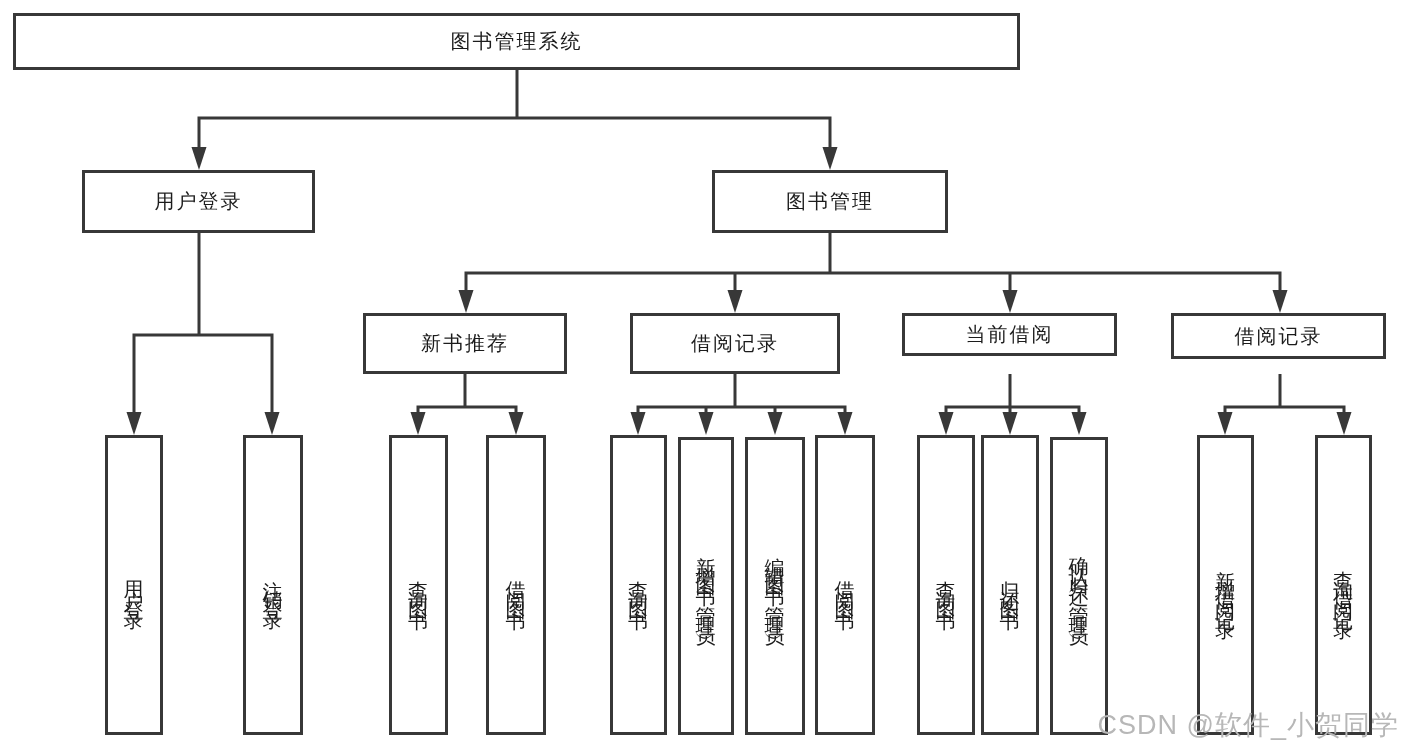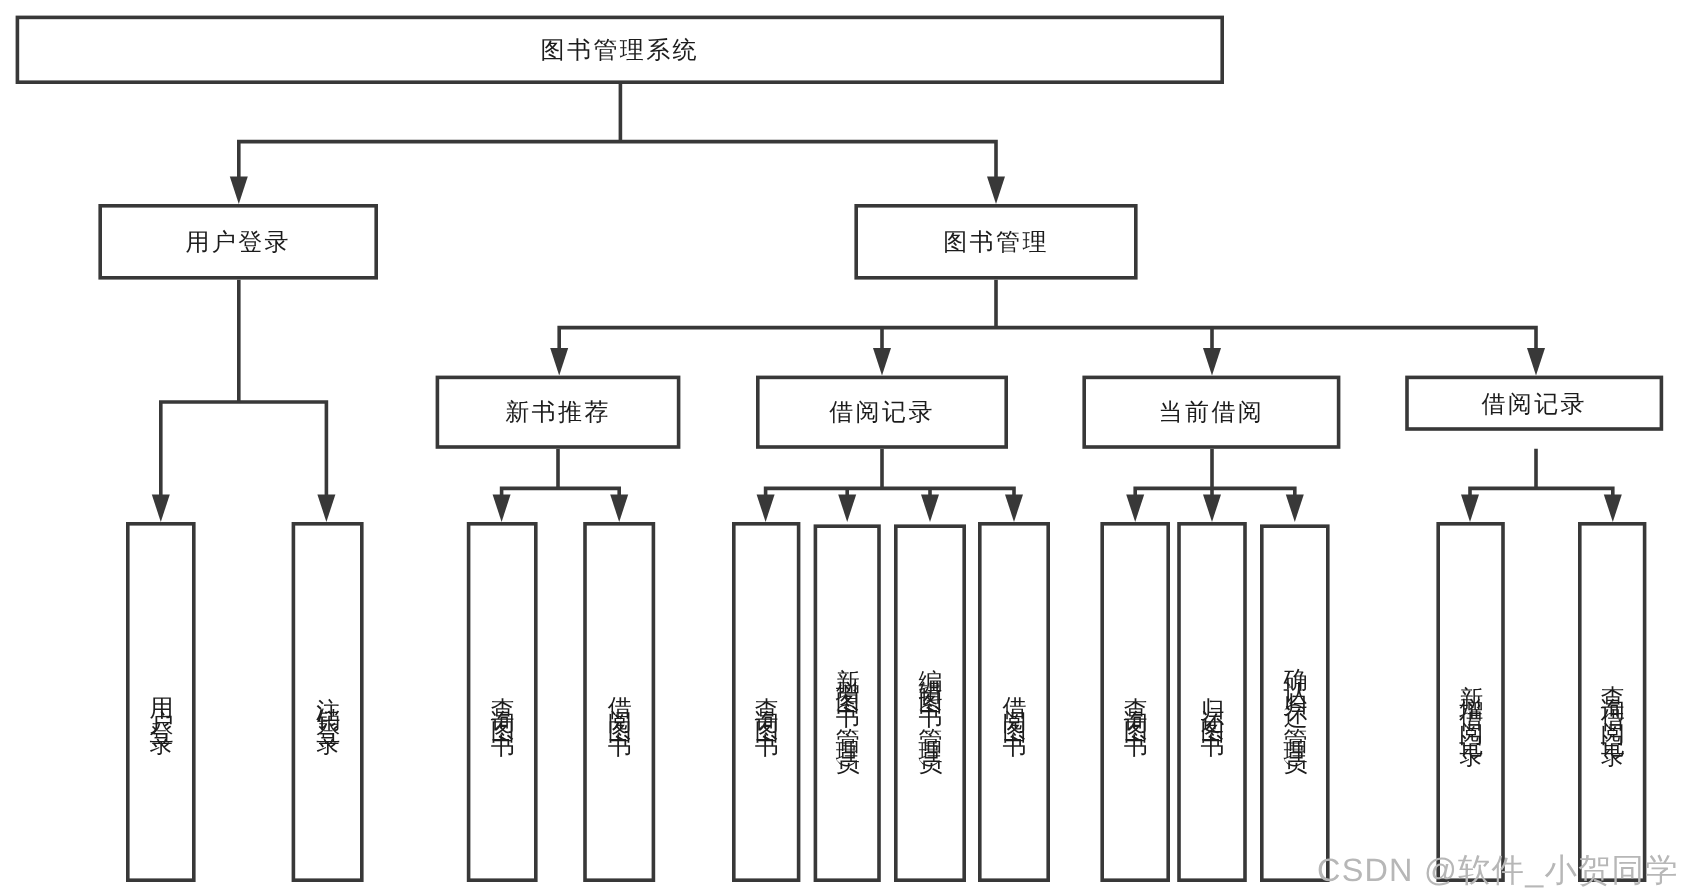--- a/index.html
+++ b/index.html
@@ -128,21 +128,21 @@
     </g>
   </svg>
 
   <div class="hnode" style="left:13px; top:13px; width:1007px; height:57px;">图书管理系统</div>
 
   <div class="hnode" style="left:82px; top:170px; width:233px; height:63px;">用户登录</div>
   <div class="hnode" style="left:712px; top:170px; width:236px; height:63px;">图书管理</div>
 
   <div class="hnode" style="left:363px; top:313px; width:204px; height:61px;">新书推荐</div>
   <div class="hnode" style="left:630px; top:313px; width:210px; height:61px;">借阅记录</div>
-  <div class="hnode" style="left:902px; top:313px; width:215px; height:61px;">当前借阅</div>
+  <div class="hnode" style="left:902px; top:313px; width:215px; height:43px;">当前借阅</div>
   <div class="hnode" style="left:1171px; top:313px; width:215px; height:46px;">借阅记录</div>
 
   <div class="vnode" style="left:105px; top:435px; width:58px; height:300px;">
     <span>用户登录</span>
   </div>
   <div class="vnode" style="left:243px; top:435px; width:60px; height:300px;">
     <span>注销登录</span>
   </div>
 
   <div class="vnode" style="left:389px; top:435px; width:59px; height:300px;">

